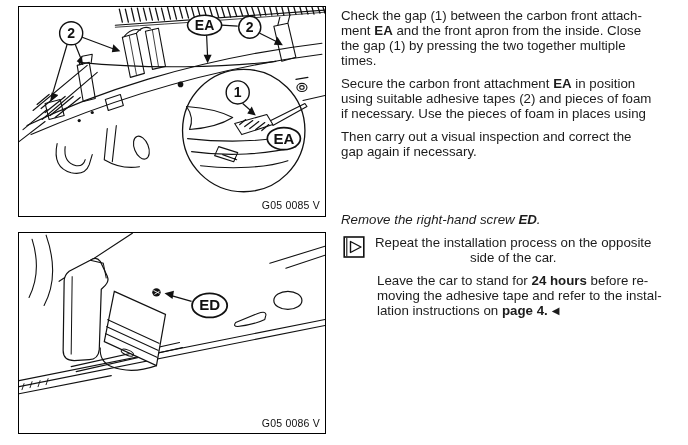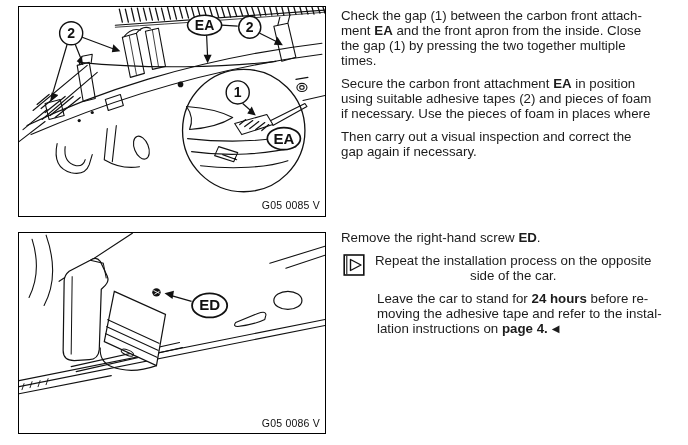--- a/index.html
+++ b/index.html
@@ -19,21 +19,21 @@
   svg text.callout{font-weight:700;}
   svg text.caption{font-weight:400;font-size:10.5px;letter-spacing:.2px;}
 
   #text-column{
     position:absolute;left:341px;top:8px;width:334px;
     font-size:13.3px;line-height:15px;color:#1c1c1c;
   }
   .para{margin:0 0 8px 0;}
   .line{height:15px;white-space:nowrap;}
   .b{font-weight:700;}
-  #para-remove-screw{margin-top:71px;}
+  #para-remove-screw{margin-top:53px;font-style:italic;}
   .hint{display:flex;align-items:flex-start;margin-top:7px;text-align:center;}
   .hint-icon{width:24px;height:26px;margin-left:2px;flex:0 0 auto;}
   .hint-text{margin-left:8px;}
   .sub-indent{margin-top:8px;padding-left:36px;}
   .endmark{font-size:10px;margin-left:4px;vertical-align:1px;}
 </style>
 </head>
 <body>
 
 <div class="figure-frame" id="figure1">
@@ -155,21 +155,21 @@
   <div class="para">
     <div class="line"><span>Check the gap (1) between the carbon front attach-</span></div>
     <div class="line"><span>ment </span><span class="b">EA</span><span> and the front apron from the inside. Close</span></div>
     <div class="line"><span>the gap (1) by pressing the two together multiple</span></div>
     <div class="line"><span>times.</span></div>
   </div>
 
   <div class="para">
     <div class="line"><span>Secure the carbon front attachment </span><span class="b">EA</span><span> in position</span></div>
     <div class="line"><span>using suitable adhesive tapes (2) and pieces of foam</span></div>
-    <div class="line"><span>if necessary. Use the pieces of foam in places where</span></div>
+    <div class="line"><span>if necessary. Use the pieces of foam in places using</span></div>
   </div>
 
   <div class="para">
     <div class="line"><span>Then carry out a visual inspection and correct the</span></div>
     <div class="line"><span>gap again if necessary.</span></div>
   </div>
 
   <div class="para" id="para-remove-screw">
     <div class="line"><span>Remove the right-hand screw </span><span class="b">ED</span><span>.</span></div>
   </div>

